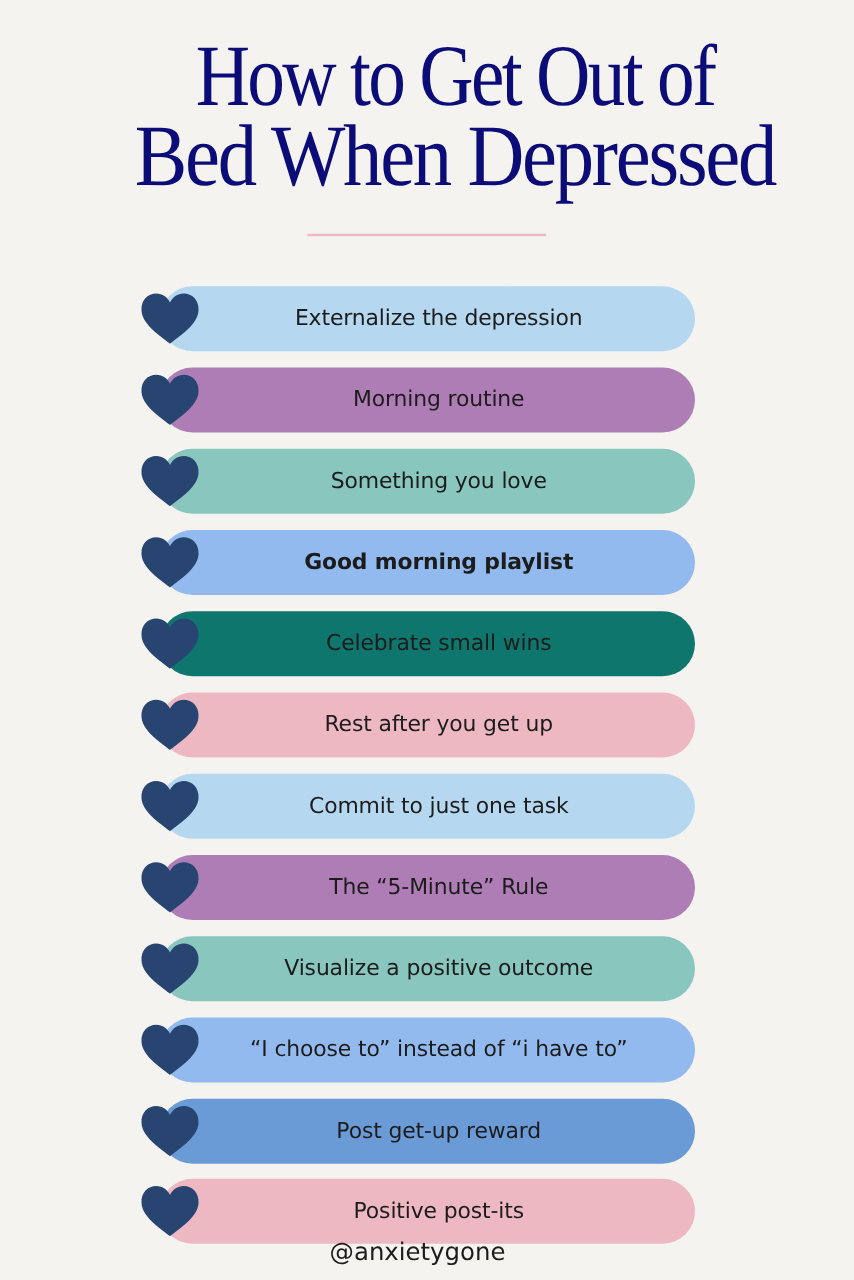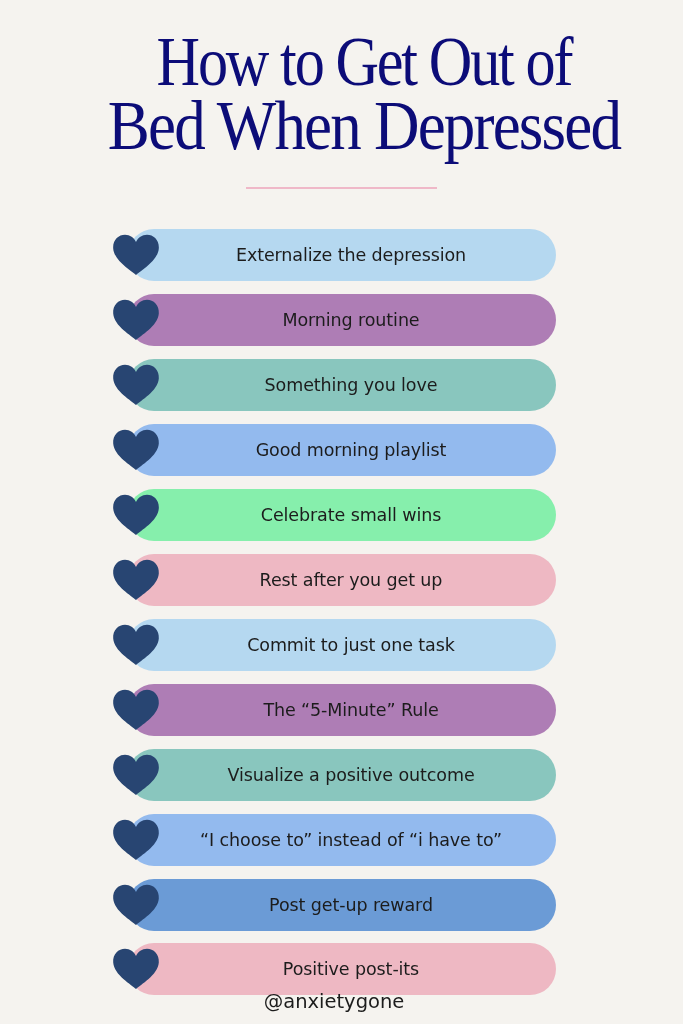--- a/index.html
+++ b/index.html
@@ -91,31 +91,31 @@
       <div class="pill" style="background: rgb(137, 198, 190);">
         <span class="pill-text">Something you love</span>
       </div>
       <span class="heart">
         <svg viewBox="0 0 48 42">
           <path d="M24 41 C20 37 2 27 1.2 14.5 C0.6 6 6.5 0.8 13 0.8 C18 0.8 22 3.8 24 8 C26 3.8 30 0.8 35 0.8 C41.5 0.8 47.4 6 46.8 14.5 C46 27 28 37 24 41 Z" fill="#284572"></path>
         </svg>
       </span>
     </div>
     <div class="item" style="top: 408px;">
-      <div class="pill" style="background: rgb(147, 186, 238);">
+      <div class="pill" style="background: rgb(147, 186, 238); font-weight: bold;">
         <span class="pill-text">Good morning playlist</span>
       </div>
       <span class="heart">
         <svg viewBox="0 0 48 42">
           <path d="M24 41 C20 37 2 27 1.2 14.5 C0.6 6 6.5 0.8 13 0.8 C18 0.8 22 3.8 24 8 C26 3.8 30 0.8 35 0.8 C41.5 0.8 47.4 6 46.8 14.5 C46 27 28 37 24 41 Z" fill="#284572"></path>
         </svg>
       </span>
     </div>
     <div class="item" style="top: 473px;">
-      <div class="pill" style="background: #86efac;">
+      <div class="pill" style="background: #0f766e;">
         <span class="pill-text">Celebrate small wins</span>
       </div>
       <span class="heart">
         <svg viewBox="0 0 48 42">
           <path d="M24 41 C20 37 2 27 1.2 14.5 C0.6 6 6.5 0.8 13 0.8 C18 0.8 22 3.8 24 8 C26 3.8 30 0.8 35 0.8 C41.5 0.8 47.4 6 46.8 14.5 C46 27 28 37 24 41 Z" fill="#284572"></path>
         </svg>
       </span>
     </div>
     <div class="item" style="top: 538px;">
       <div class="pill" style="background: rgb(238, 184, 195);">

